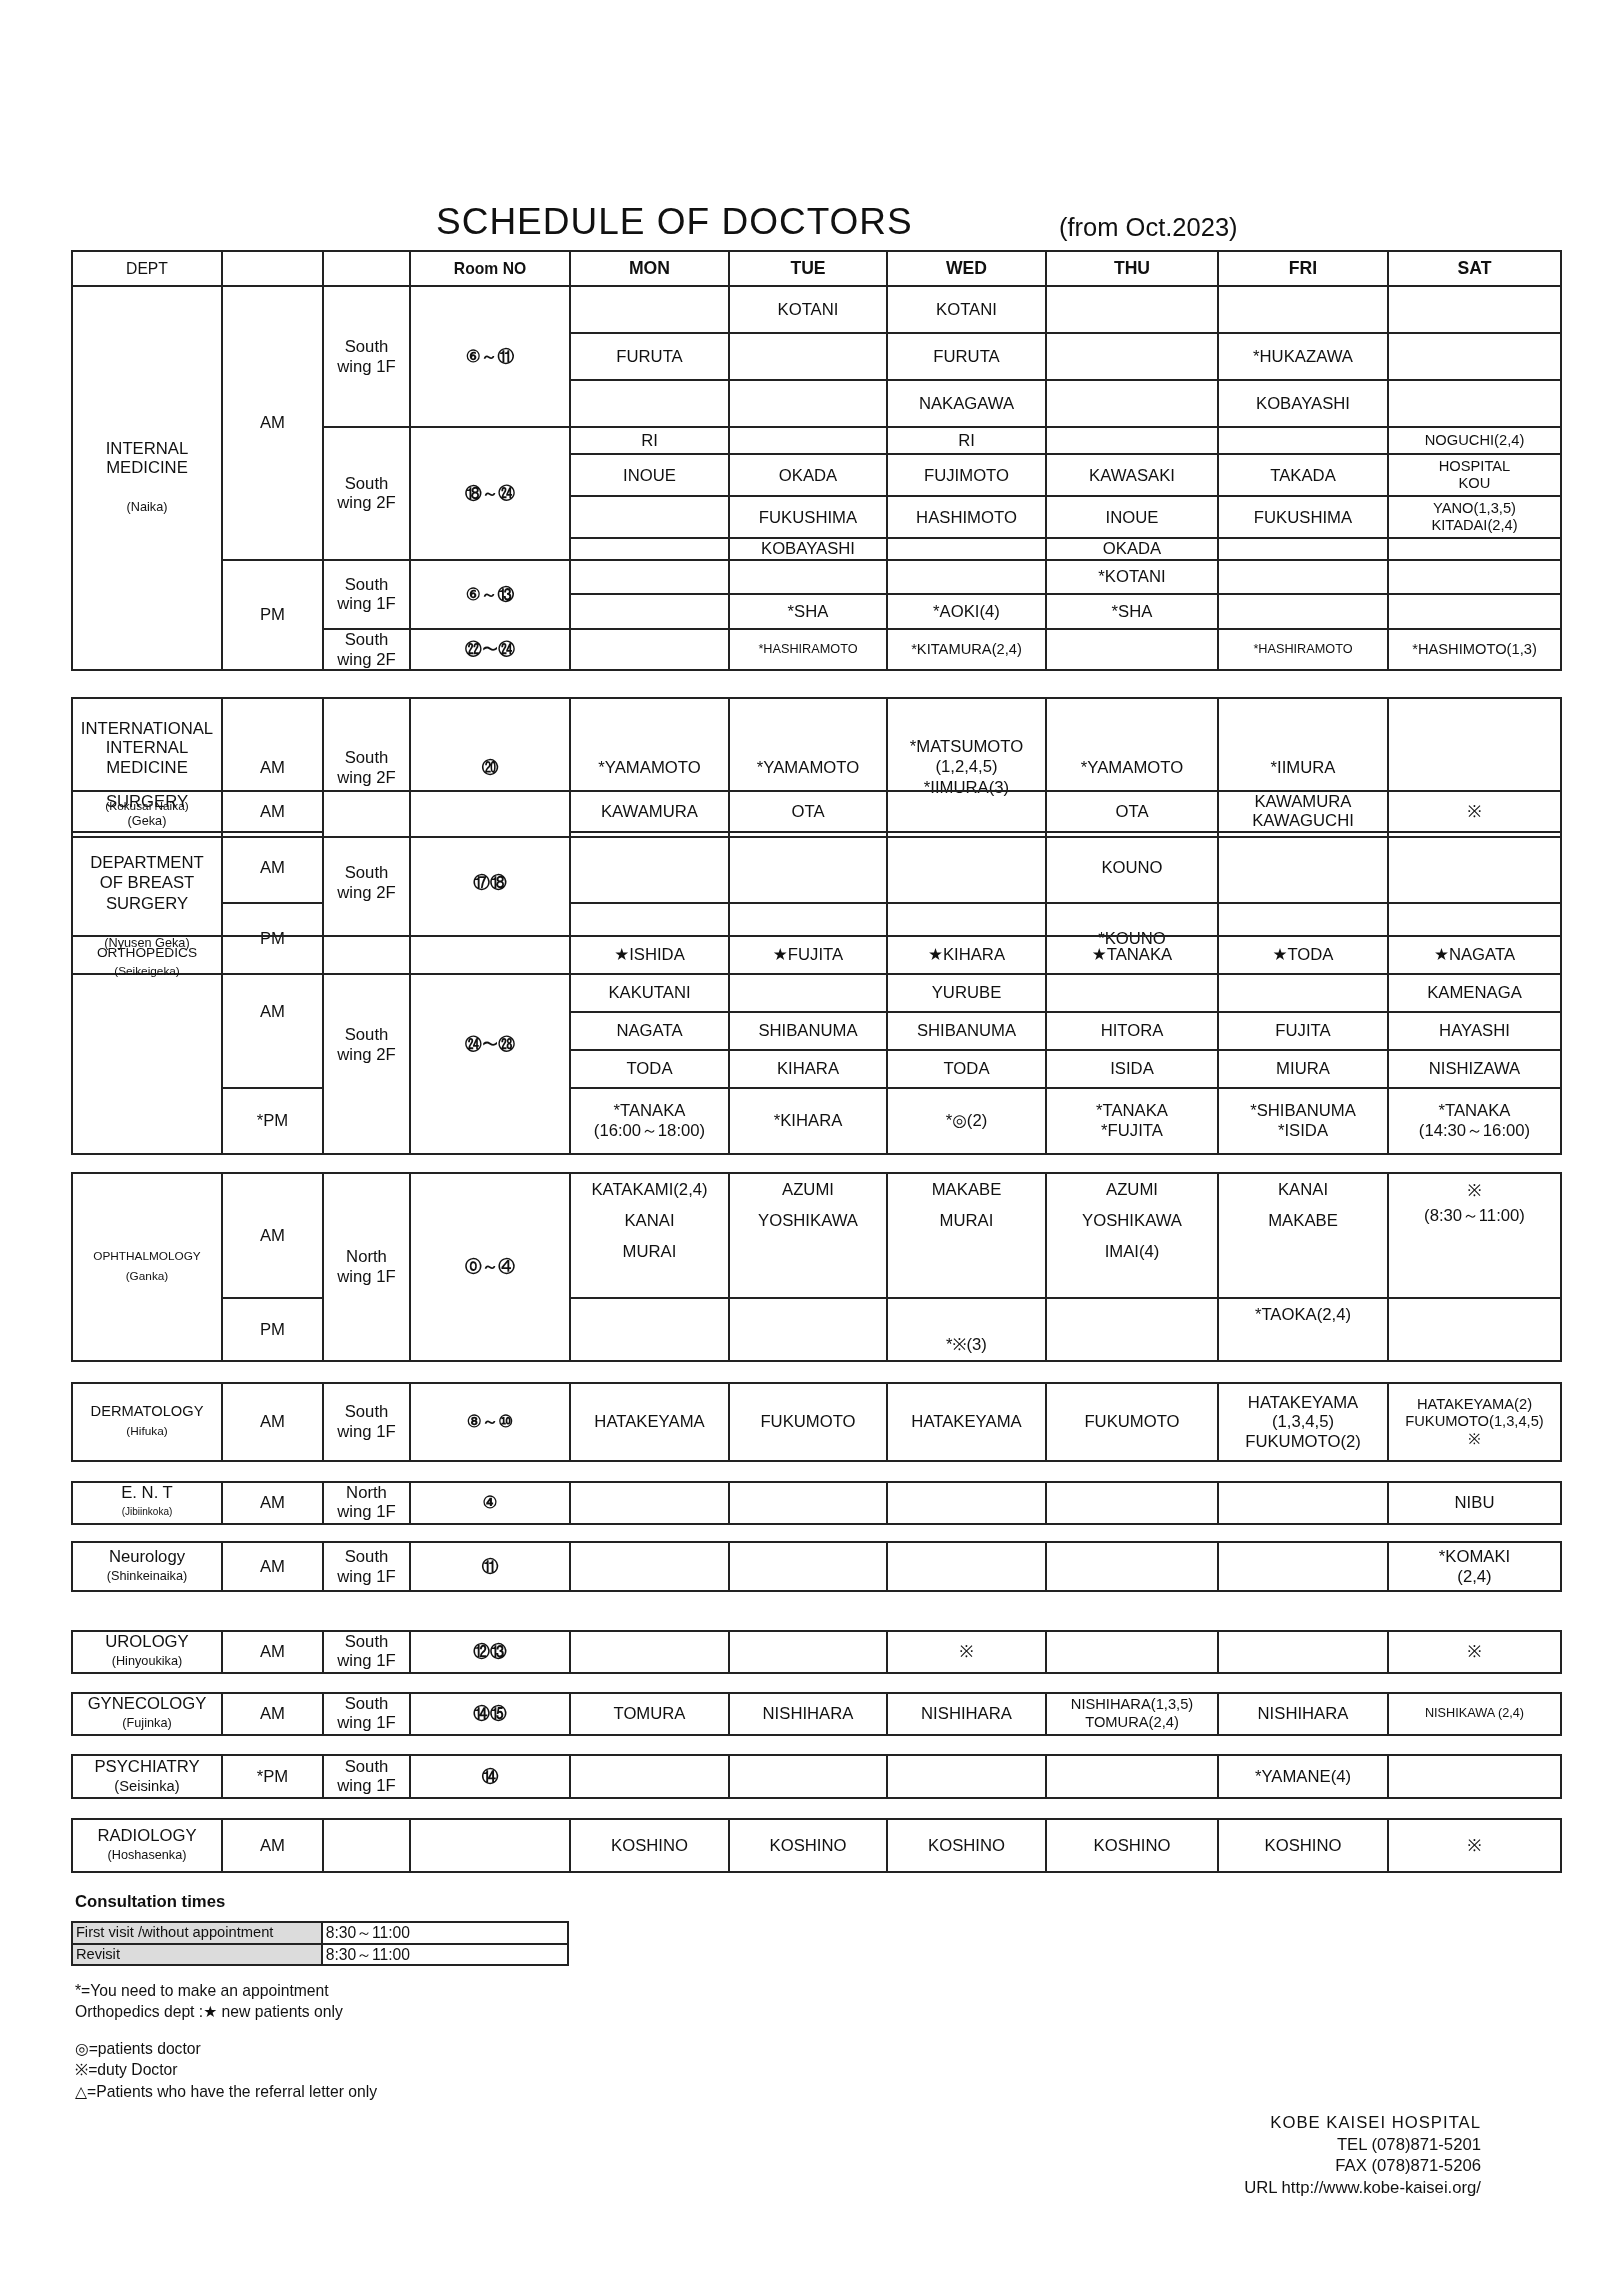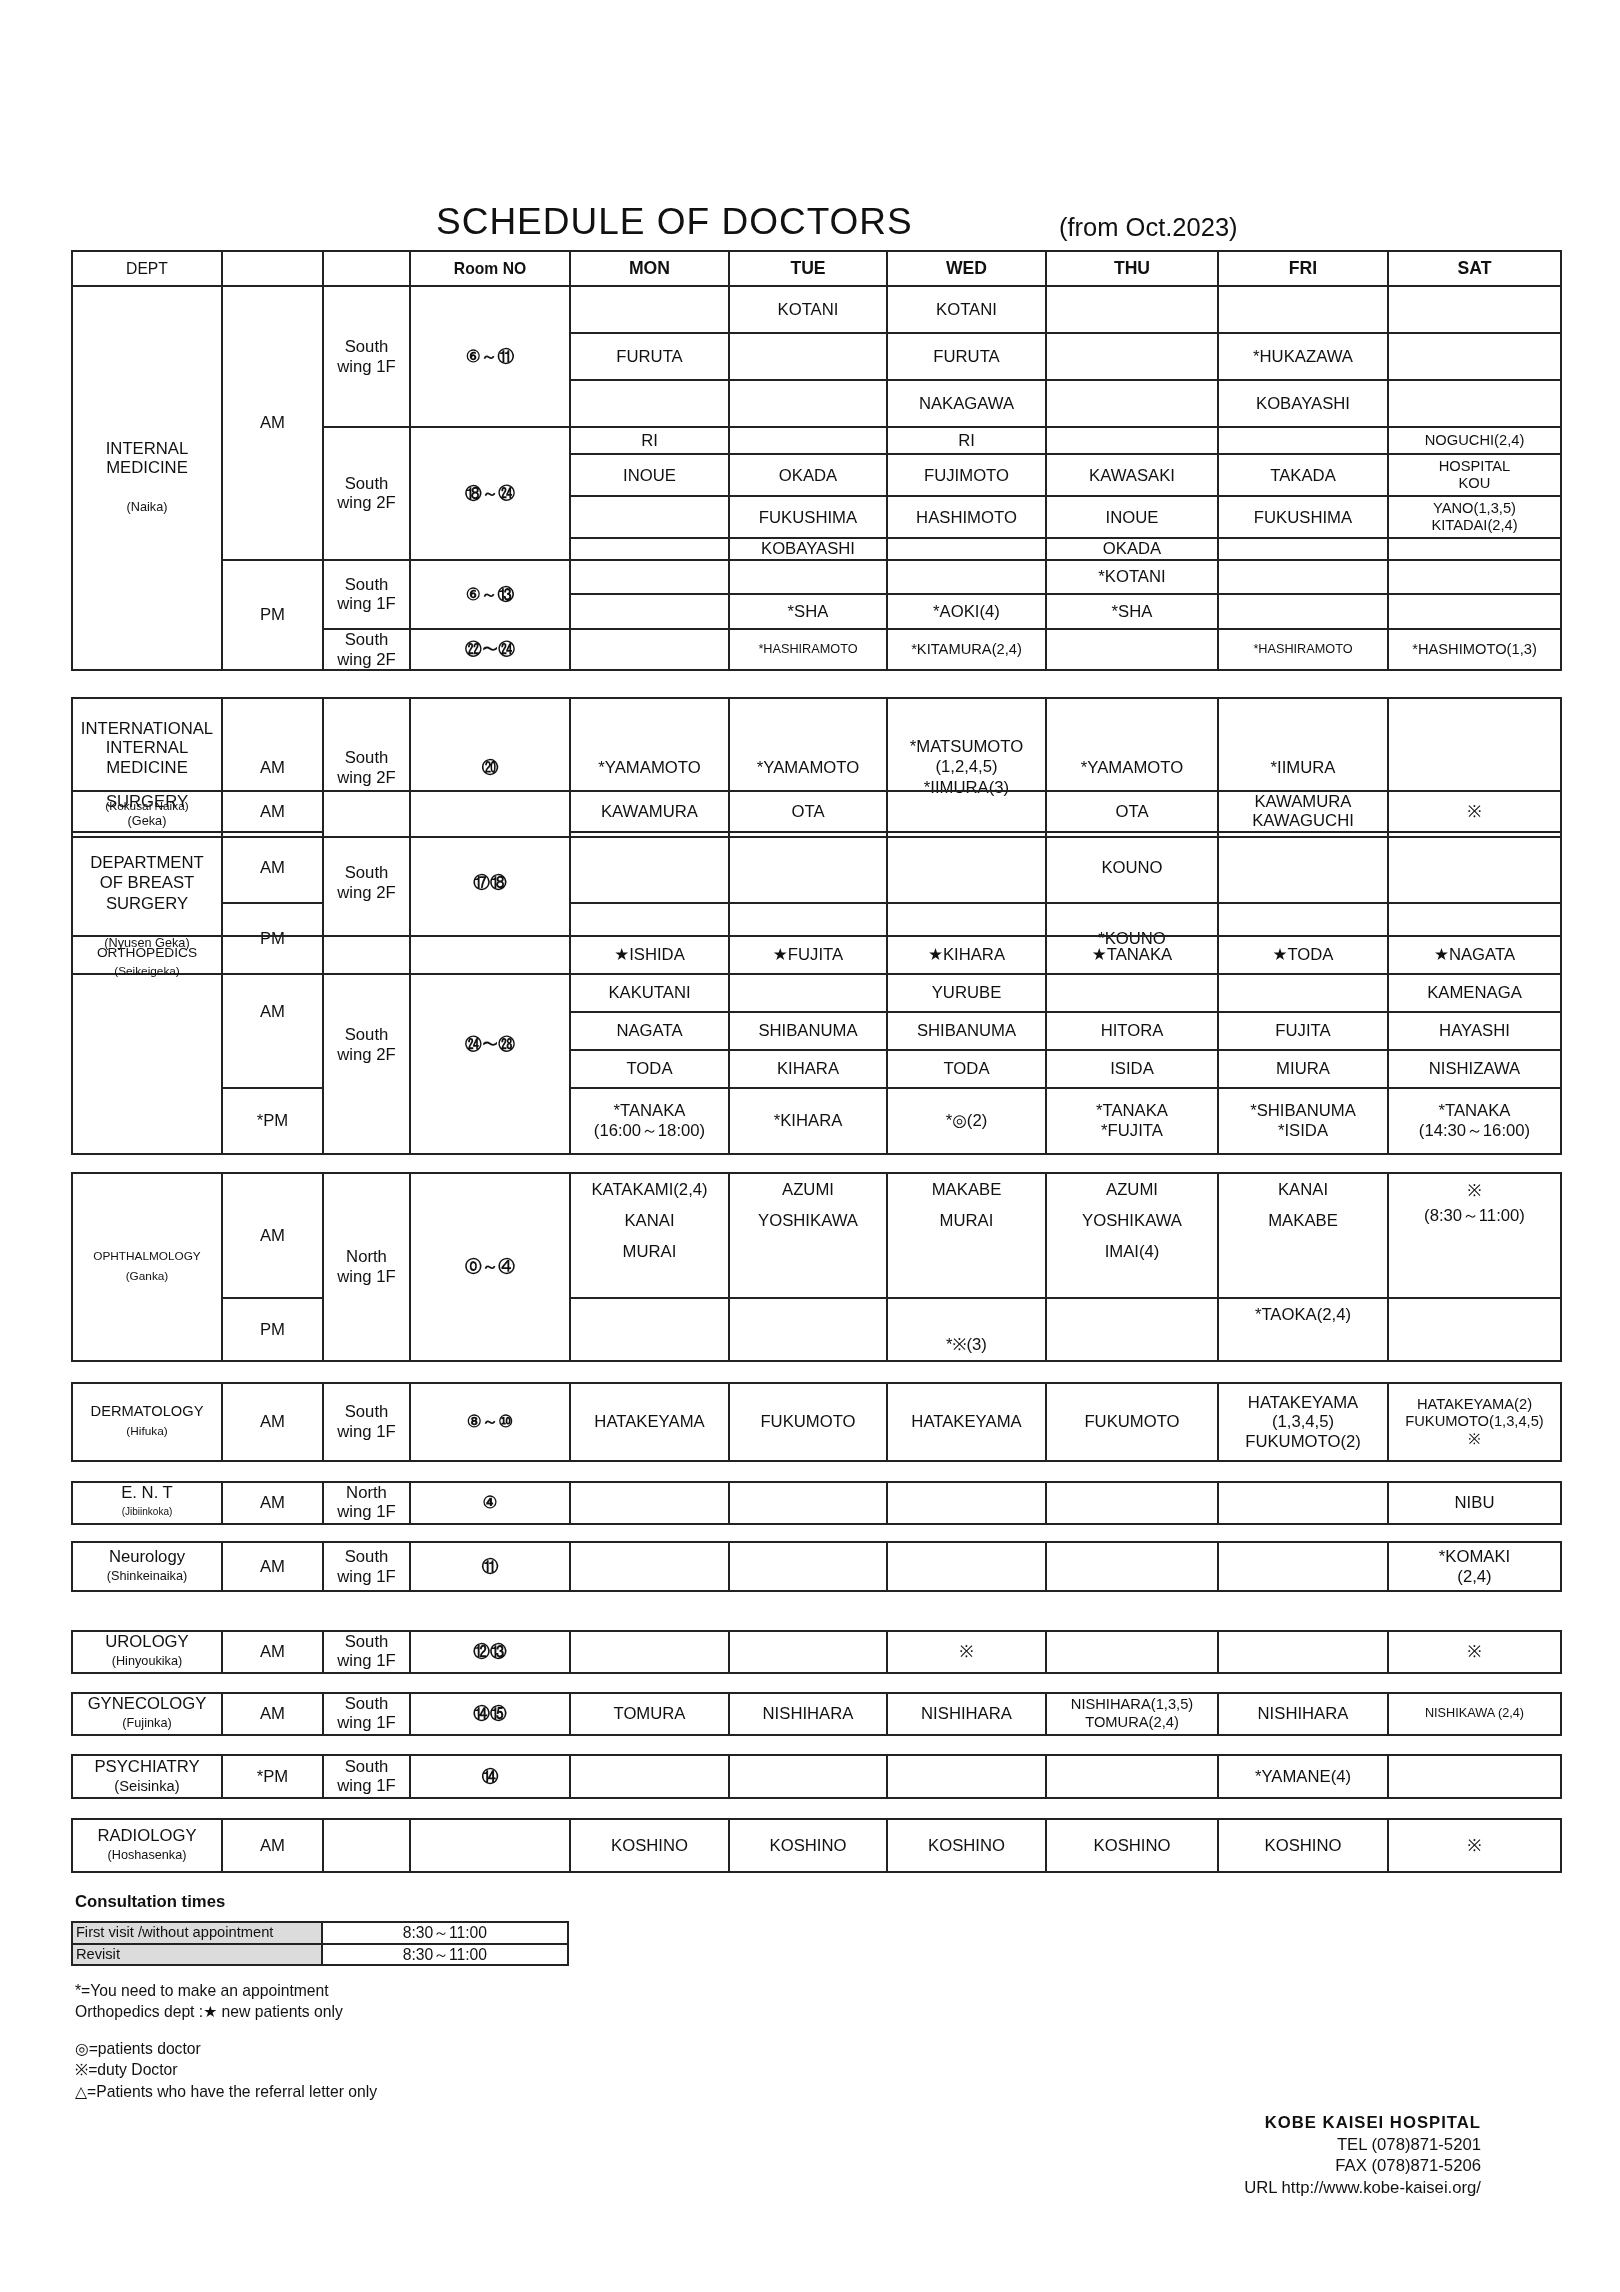--- a/index.html
+++ b/index.html
@@ -18,24 +18,24 @@
   .room { font-size:19.6px; font-weight:bold; }
   .wing { font-size:16.7px; line-height:20.6px; }
   .small { font-size:14.7px !important; }
   .xsmall { font-size:12.7px !important; }
   .top-align { vertical-align:top !important; padding-top:5.9px !important; }
   .bot-align { vertical-align:bottom !important; padding-bottom:5.9px !important; }
   .ct-title { left:75px; top:1892px; font-weight:bold; font-size:16.7px; }
   table.ct { position:absolute; left:71px; top:1921px; border-collapse:collapse; width:498px; table-layout:fixed; }
   table.ct td { border:2px solid #222; font-size:14.7px; line-height:19.6px; padding:0 2.9px; }
   table.ct td.lbl { background:#dcdcdc; width:242px; }
-  table.ct td.val { text-align:center; font-size:15.7px;border-radius:9px; }
+  table.ct td.val { text-align:left; font-size:15.7px;border-radius:9px; }
   .legend { left:75px; font-size:15.7px; line-height:21.6px; }
   .footer { right:139px; top:2112px; text-align:right; font-size:16.7px; line-height:21.6px; }
-  .footer .name { letter-spacing:1px;font-weight:bold; }
+  .footer .name { letter-spacing:1px; }
 </style>
 </head>
 <body>
 
 <div class="abs title">SCHEDULE  OF  DOCTORS</div>
 <div class="abs subtitle">(from  Oct.2023)</div>
 
 <table class="sched" style="top:250px;">
   <colgroup>
       <col style="width:150px">

